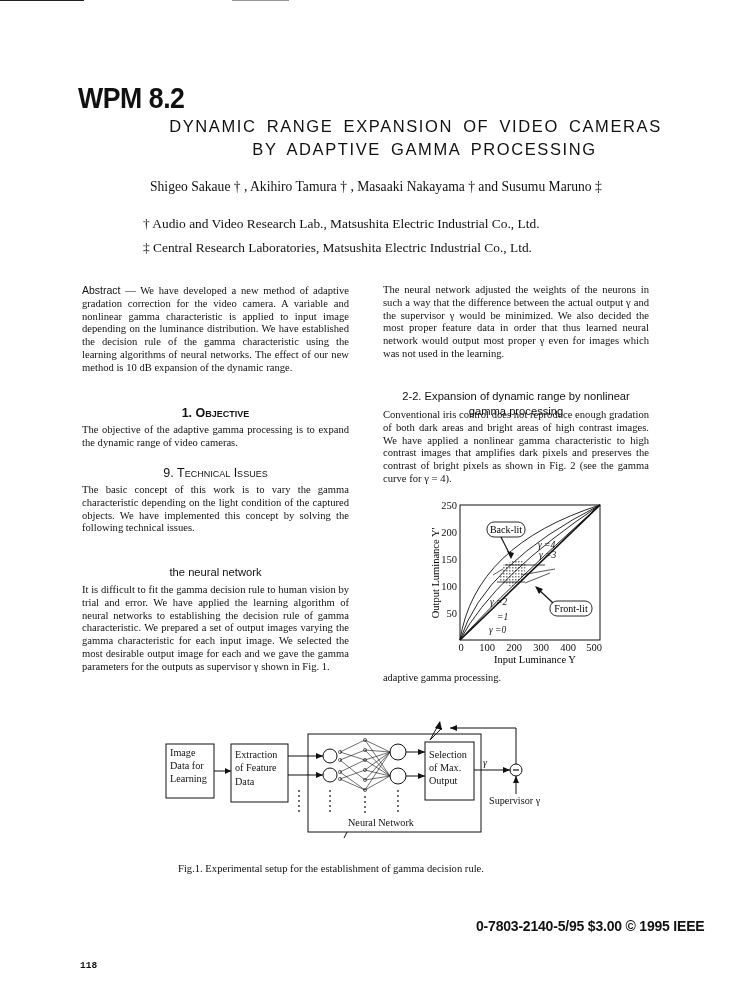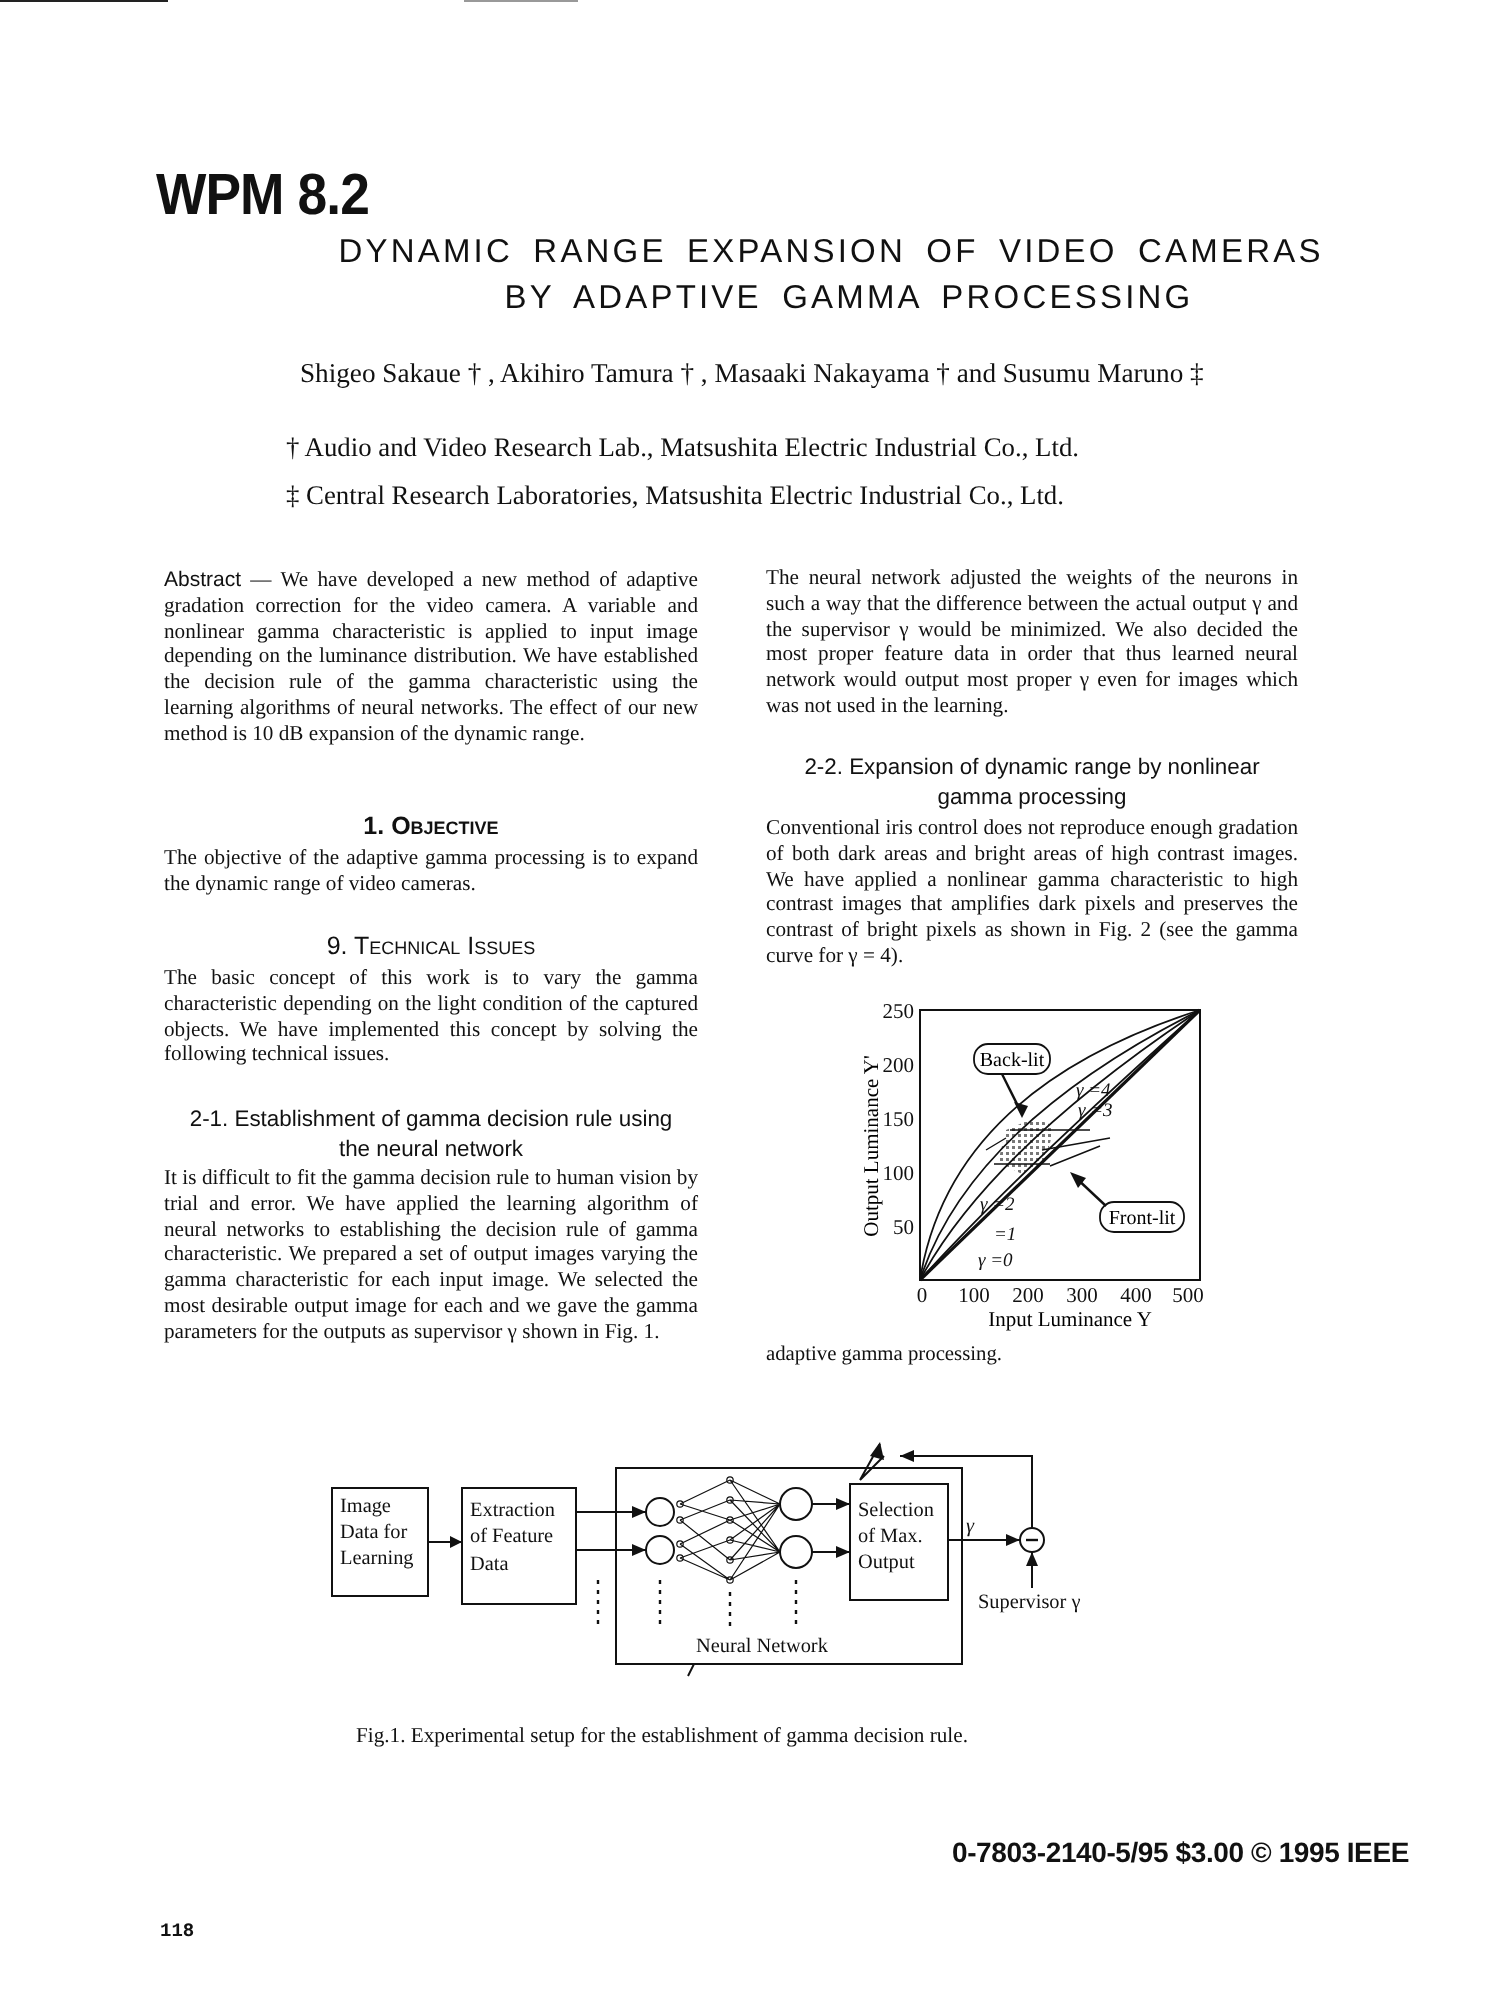--- a/index.html
+++ b/index.html
@@ -16,21 +16,21 @@
   .t2 { top: 140px; left: 0px; margin-left: 47px; }
   .authors { left: 150px; top: 179px; font-size: 13.6px; }
   .affil { left: 143px; font-size: 13.4px; }
   .af1 { top: 216px; }
   .af2 { top: 240px; }
   .col { font-size: 10.6px; line-height: 12.8px; text-align: justify; }
   .colL { left: 82px; width: 267px; }
   .colR { left: 383px; width: 266px; }
   .sans { font-family: "Liberation Sans", sans-serif; }
   .h1 { font-family: "Liberation Sans", sans-serif; font-size: 12.5px; text-align: center; }
-  .h2 { font-family: "Liberation Sans", sans-serif; font-size: 11.2px; text-align: center; line-height: 15px; }
+  .h2 { font-family: "Liberation Sans", sans-serif; font-size: 11.2px; text-align: center; line-height: 15px; margin-top: 12px; }
   .smallcaps { font-variant: small-caps; }
   .fig2 { left: 425px; top: 495px; width: 195px; height: 175px; }
   .caption { font-size: 10.4px; line-height: 13px; }
   .fig1 { left: 150px; top: 718px; width: 450px; height: 125px; }
   .fig1cap { left: 178px; top: 853px; font-size: 10.6px; margin-top: 10px; }
   .pagenum { left: 80px; top: 918px; font-family: Liberation Mono, monospace; font-size: 9.5px; font-weight: bold; margin-top: 42px; }
   .copyright { left: 476px; top: 918px; font-family: "Liberation Sans", sans-serif; font-size: 14px; font-weight: bold; letter-spacing: -0.2px; }
   svg text { font-family: "Liberation Serif", serif; }
 </style>
 </head>
@@ -50,21 +50,20 @@
   <span class="sans" style="font-size:10.5px;">Abstract</span><span> — We have developed a new method of adaptive gradation correction for the video camera. A variable and nonlinear gamma characteristic is applied to input image depending on the luminance distribution. We have established the decision rule of the gamma characteristic using the learning algorithms of neural networks. The effect of our new method is 10 dB expansion of the dynamic range.</span>
 </div>
 
 <div class="abs h1 smallcaps colL" style="top:406px;font-weight:bold;">1. Objective</div>
 <div class="abs col colL" style="top:424px;">The objective of the adaptive gamma processing is to expand the dynamic range of video cameras.</div>
 
 <div class="abs h1 smallcaps colL" style="top:466px;">9. Technical Issues</div>
 <div class="abs col colL" style="top:484px;">The basic concept of this work is to vary the gamma characteristic depending on the light condition of the captured objects. We have implemented this concept by solving the following technical issues.</div>
 
 <div class="abs h2 colL" style="top:553px;">
-  <div>2-1. Establishment of gamma decision rule using</div>
   <div>the neural network</div>
 </div>
 <div class="abs col colL" style="top:584px;">It is difficult to fit the gamma decision rule to human vision by trial and error. We have applied the learning algorithm of neural networks to establishing the decision rule of gamma characteristic. We prepared a set of output images varying the gamma characteristic for each input image. We selected the most desirable output image for each and we gave the gamma parameters for the outputs as supervisor γ shown in Fig. 1.</div>
 
 <div class="abs col colR" style="top:284px;">The neural network adjusted the weights of the neurons in such a way that the difference between the actual output γ and the supervisor γ would be minimized. We also decided the most proper feature data in order that thus learned neural network would output most proper γ even for images which was not used in the learning.</div>
 <div class="abs h2 colR" style="top:377px;">
   <div>2-2. Expansion of dynamic range by nonlinear</div>
   <div>gamma processing</div>
 </div>
 <div class="abs col colR" style="top:409px;">Conventional iris control does not reproduce enough gradation of both dark areas and bright areas of high contrast images. We have applied a nonlinear gamma characteristic to high contrast images that amplifies dark pixels and preserves the contrast of bright pixels as shown in Fig. 2 (see the gamma curve for γ = 4).</div>

